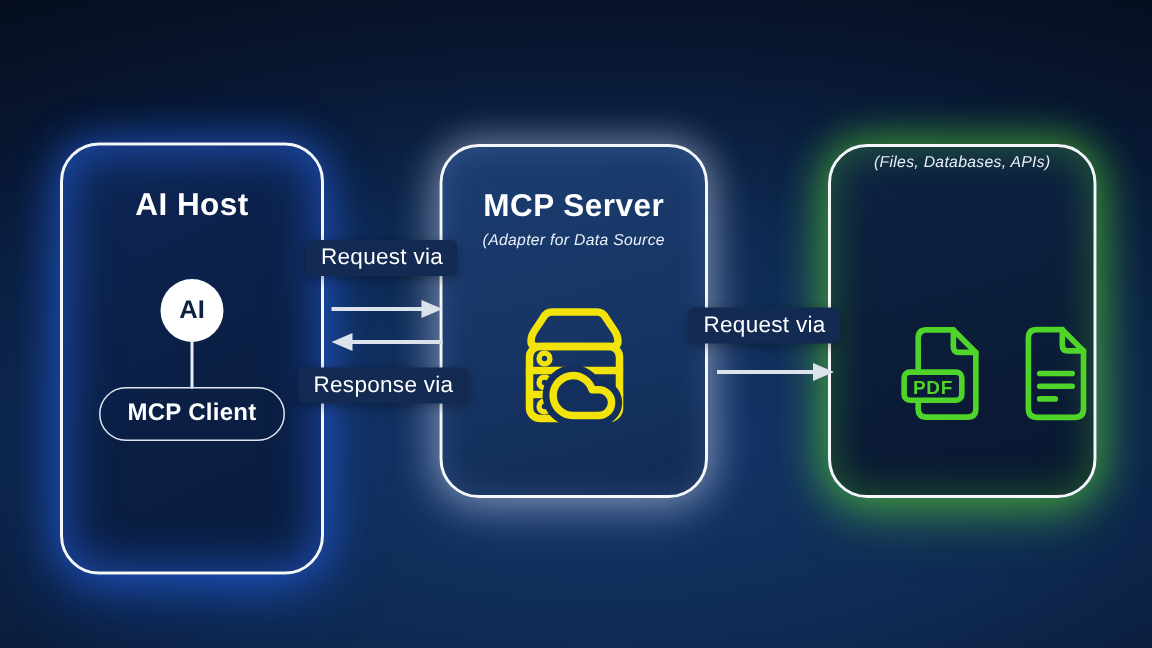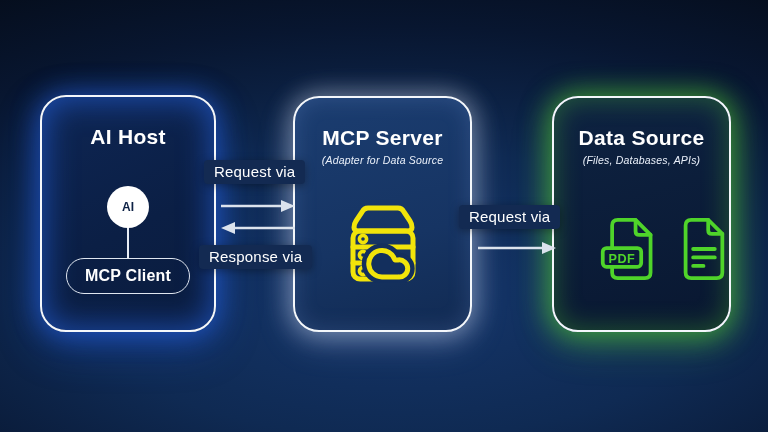--- a/index.html
+++ b/index.html
@@ -4,21 +4,21 @@
 <style>
   html,body{margin:0;padding:0;background:#02060c;}
   .stage{
     position:relative;width:768px;height:432px;overflow:hidden;
     font-family:"Liberation Sans","DejaVu Sans",sans-serif;
     background:
       radial-gradient(120% 95% at 52% 68%, #15366b 0%, #0f2a53 35%, #081630 65%, #03070e 100%);
   }
   .box{position:absolute;border:2px solid #f4f7fb;border-radius:26px;box-sizing:border-box;}
   .box-ai{
-    left:40px;top:95px;width:176px;height:237px;
+    left:40px;top:95px;width:176px;height:288px;
     background:linear-gradient(155deg,#0e2654 0%,#0b1f45 55%,#0a1c3e 100%);
     box-shadow:0 0 26px 4px rgba(45,110,255,.45),0 14px 44px rgba(30,90,230,.35),
                inset 0 0 30px 4px rgba(40,105,240,.55);
   }
   .box-server{
     left:293px;top:96px;width:179px;height:236px;
     background:linear-gradient(165deg,#1b3d70 0%,#163463 60%,#112a52 100%);
     box-shadow:0 0 24px 4px rgba(235,242,255,.38),0 10px 36px rgba(180,200,255,.22),
                inset 0 0 22px rgba(150,185,255,.18);
   }
@@ -32,21 +32,21 @@
     margin:0;padding-top:28px;text-align:center;
     color:#fff;font-size:21px;font-weight:bold;letter-spacing:.3px;
   }
   .box-server .box-title,.box-data .box-title{}
   .box-subtitle{
     margin-top:4px;text-align:center;color:#eaf0fa;font-size:10.5px;letter-spacing:.2px;font-style:italic;
   }
   .ai-circle{
     position:absolute;left:50%;top:89px;width:42px;height:42px;margin-left:-21px;
     background:#fff;border-radius:50%;display:flex;align-items:center;justify-content:center;
-    color:#0d2145;font-size:12px;font-weight:bold;z-index:2;
+    color:#0d2145;font-size:17px;font-weight:bold;z-index:2;
   }
   .ai-line{
     position:absolute;left:50%;top:130px;width:2px;height:32px;margin-left:-1px;background:#e8edf5;
   }
   .client-pill{
     position:absolute;left:50%;top:161px;transform:translateX(-50%);
     min-width:124px;height:36px;box-sizing:border-box;padding:0 14px;
     border:1.5px solid #dfe6f0;border-radius:18px;
     display:flex;align-items:center;justify-content:center;
     color:#fff;font-size:16px;font-weight:bold;letter-spacing:.2px;white-space:nowrap;
@@ -87,21 +87,20 @@
       <path d="M13 46 H73 M13 62 H73"></path>
       <circle cx="23" cy="38" r="3.6" stroke-width="3.6"></circle>
       <circle cx="23" cy="54" r="3.6" stroke-width="3.6"></circle>
       <circle cx="23" cy="70" r="3.6" stroke-width="3.6"></circle>
       <path d="M58.3 76 H42 a13.3 13.3 0 1 1 12.8 -17.1 h3.4 a8.6 8.6 0 1 1 0 17.1 Z" fill="#132f5d" stroke="#132f5d" stroke-width="14"></path>
       <path d="M58.3 76 H42 a13.3 13.3 0 1 1 12.8 -17.1 h3.4 a8.6 8.6 0 1 1 0 17.1 Z" fill="#132f5d"></path>
     </svg>
   </div>
 
   <div class="box box-data">
-    <h2 class="box-title">Data Source</h2>
     <div class="box-subtitle">(Files, Databases, APIs)</div>
     <div class="data-icons">
       <svg width="60" height="66" viewBox="0 0 64 70" fill="none" stroke="#4fd42a" stroke-width="4" stroke-linejoin="round" stroke-linecap="round">
         <path d="M20 4 H39 L55 20 V60 Q55 66 49 66 H20 Q14 66 14 60 V10 Q14 4 20 4 Z"></path>
         <path d="M39 4 V16 Q39 20 43 20 H55"></path>
         <rect x="4" y="34" width="41" height="20" rx="4" fill="#0b1c38"></rect>
         <text x="24.5" y="49.5" text-anchor="middle" fill="#4fd42a" stroke="none" font-family="Liberation Sans, DejaVu Sans, sans-serif" font-size="13.5" font-weight="bold" letter-spacing="0.5">PDF</text>
       </svg>
       <svg width="49" height="66" viewBox="0 0 52 70" fill="none" stroke="#4fd42a" stroke-width="4" stroke-linejoin="round" stroke-linecap="round">
         <path d="M13 4 H31 L46 19 V60 Q46 66 40 66 H13 Q7 66 7 60 V10 Q7 4 13 4 Z"></path>

